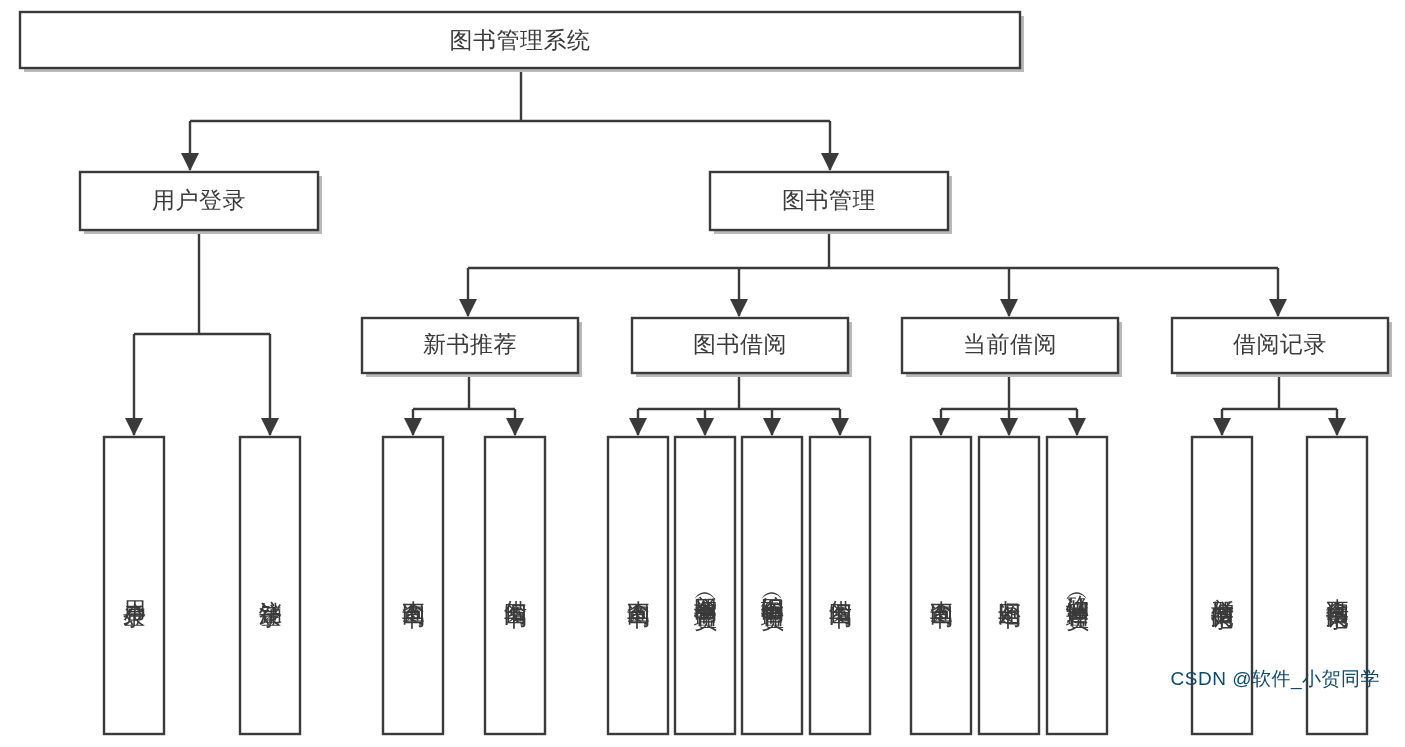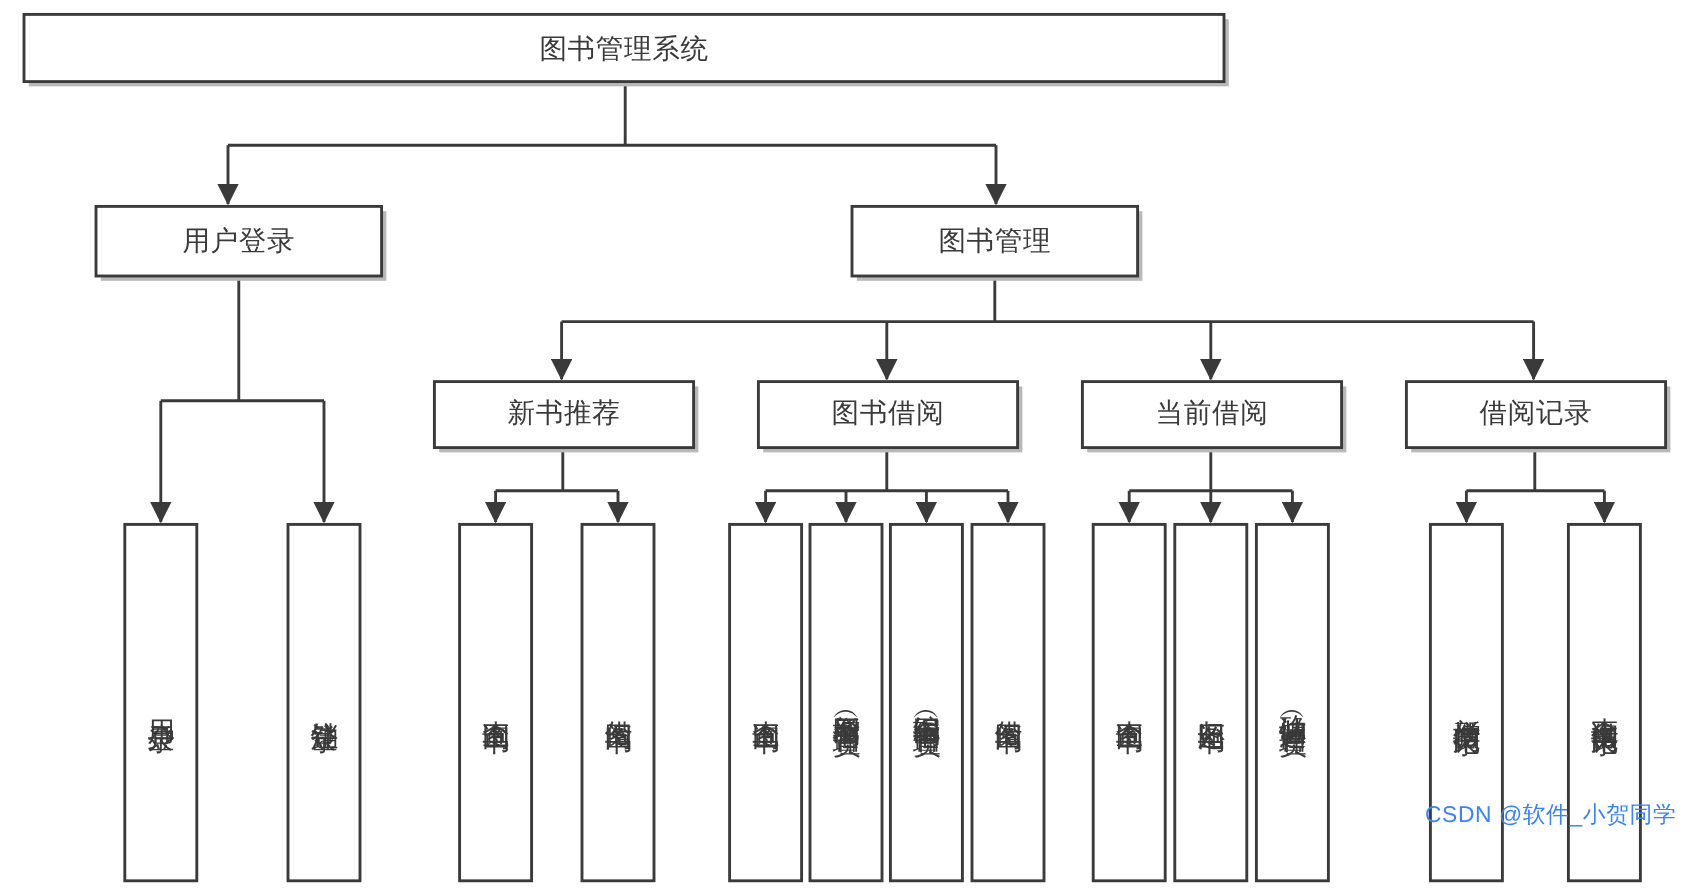--- a/index.html
+++ b/index.html
@@ -69,25 +69,25 @@
     text-orientation: upright;
     font-family: "Liberation Sans", "DejaVu Sans", sans-serif;
     font-size: 23px;
     line-height: 1.12;
     color: #3a3a3a;
     letter-spacing: 2px;
     white-space: nowrap;
   }
   #watermark {
     position: absolute;
-    right: 8px;
+    right: 25px;
     bottom: 6px;
     font-family: "Liberation Sans", "DejaVu Sans", sans-serif;
     font-size: 19px;
-    color: #3b82f6;
+    color: #0c4a6e;
     letter-spacing: 0.5px;
     user-select: none;
     white-space: nowrap;
   }
 </style>
 </head>
 <body>
 
 <div id="diagram-root">
 

